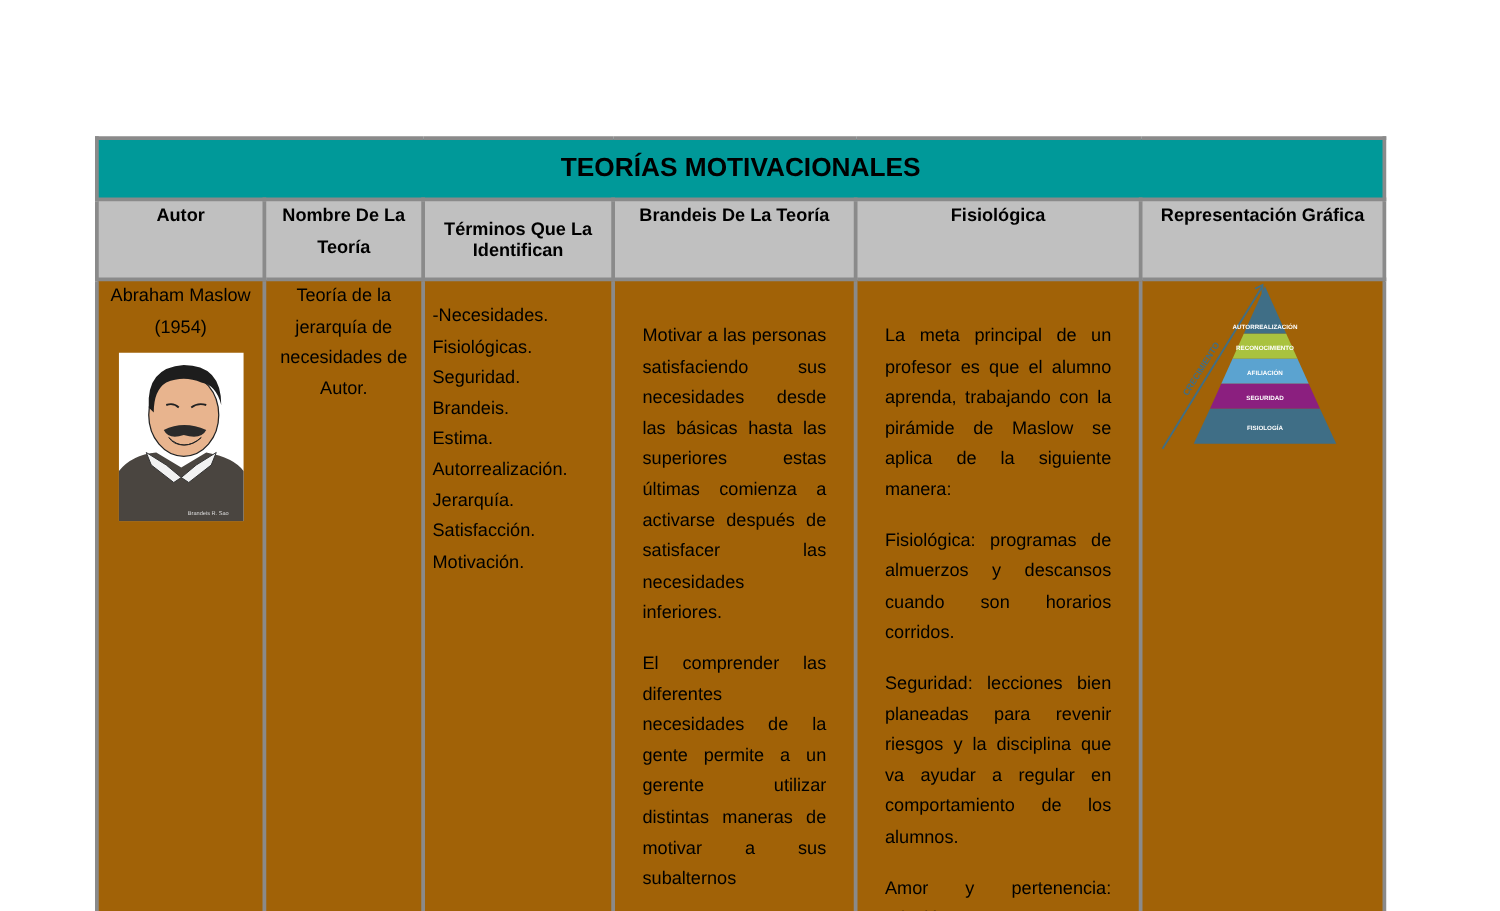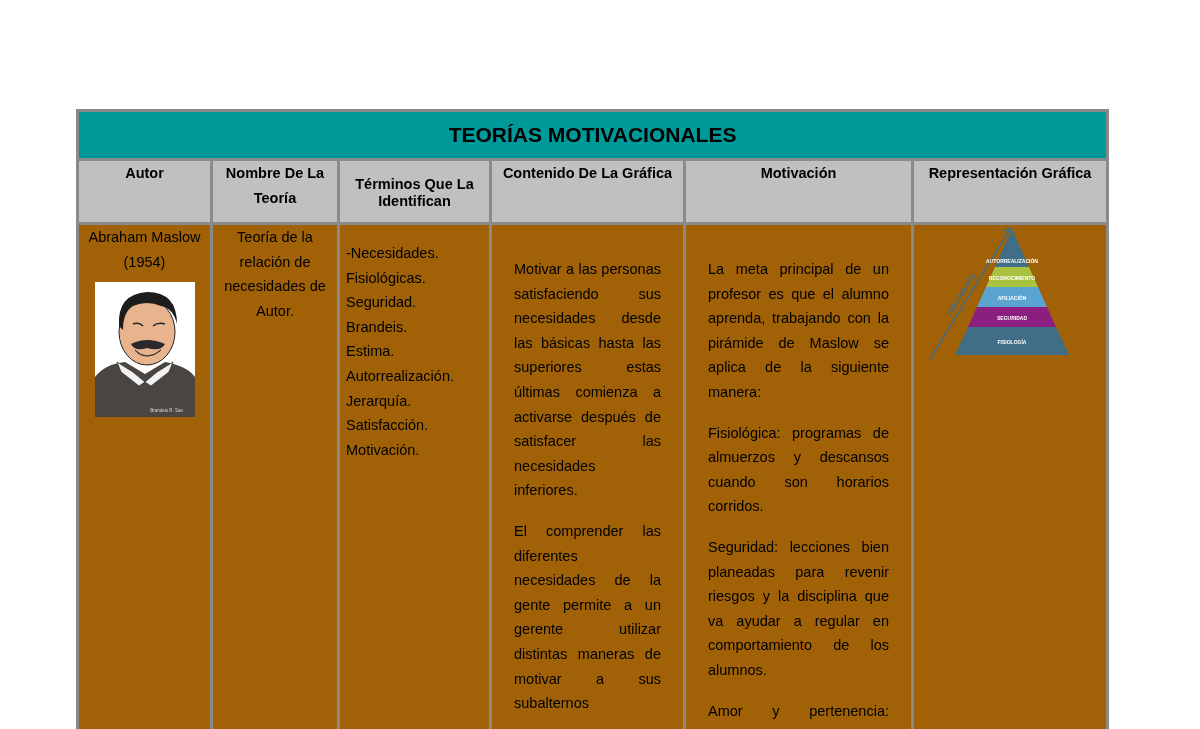--- a/index.html
+++ b/index.html
@@ -44,24 +44,24 @@
     </td>
     <td class="lh24">
       <span class="line">Nombre De La</span>
       <span class="line">Teoría</span>
     </td>
     <td class="lh17">
       <span class="line">Términos Que La</span>
       <span class="line">Identifican</span>
     </td>
     <td class="lh24">
-      <span class="line">Contenido De La Gráfica</span>
+      <span class="line">Brandeis De La Teoría</span>
     </td>
     <td class="lh24">
-      <span class="line">Motivación</span>
+      <span class="line">Fisiológica</span>
     </td>
     <td class="lh24">
       <span class="line">Representación Gráfica</span>
     </td>
   </tr>
   <tr class="body-row">
     <td class="center">
       <span class="line">Abraham Maslow</span>
       <span class="line">(1954)</span>
       <svg class="portrait" viewBox="0 0 100 135">
@@ -73,21 +73,21 @@
         <path d="M24 44 Q22 12 52 10 Q82 10 82 42 Q78 26 66 24 Q52 18 38 24 Q28 30 28 48 Z" fill="#1d1d1d"></path>
         <path d="M36 62 Q52 54 70 62 Q66 70 52 66 Q40 70 36 62 Z" fill="#2a2a2a"></path>
         <path d="M40 68 Q52 80 66 68 Q60 74 52 74 Q44 74 40 68 Z" fill="#ffffff" stroke="#222" stroke-width="0.8"></path>
         <path d="M38 42 Q44 40 48 44" stroke="#222" stroke-width="1.5" fill="none"></path>
         <path d="M58 44 Q63 40 70 42" stroke="#222" stroke-width="1.5" fill="none"></path>
         <text x="88" y="130" font-size="4.5" fill="#ddd" text-anchor="end" font-family="Liberation Sans, sans-serif">Brandeis R. Sao</text>
       </svg>
     </td>
     <td class="center">
       <span class="line">Teoría de la</span>
-      <span class="line">relación de</span>
+      <span class="line">jerarquía de</span>
       <span class="line">necesidades de</span>
       <span class="line">Autor.</span>
     </td>
     <td class="pad">
       <span class="line">-Necesidades.</span>
       <span class="line">Fisiológicas.</span>
       <span class="line">Seguridad.</span>
       <span class="line">Brandeis.</span>
       <span class="line">Estima.</span>
       <span class="line">Autorrealización.</span>

